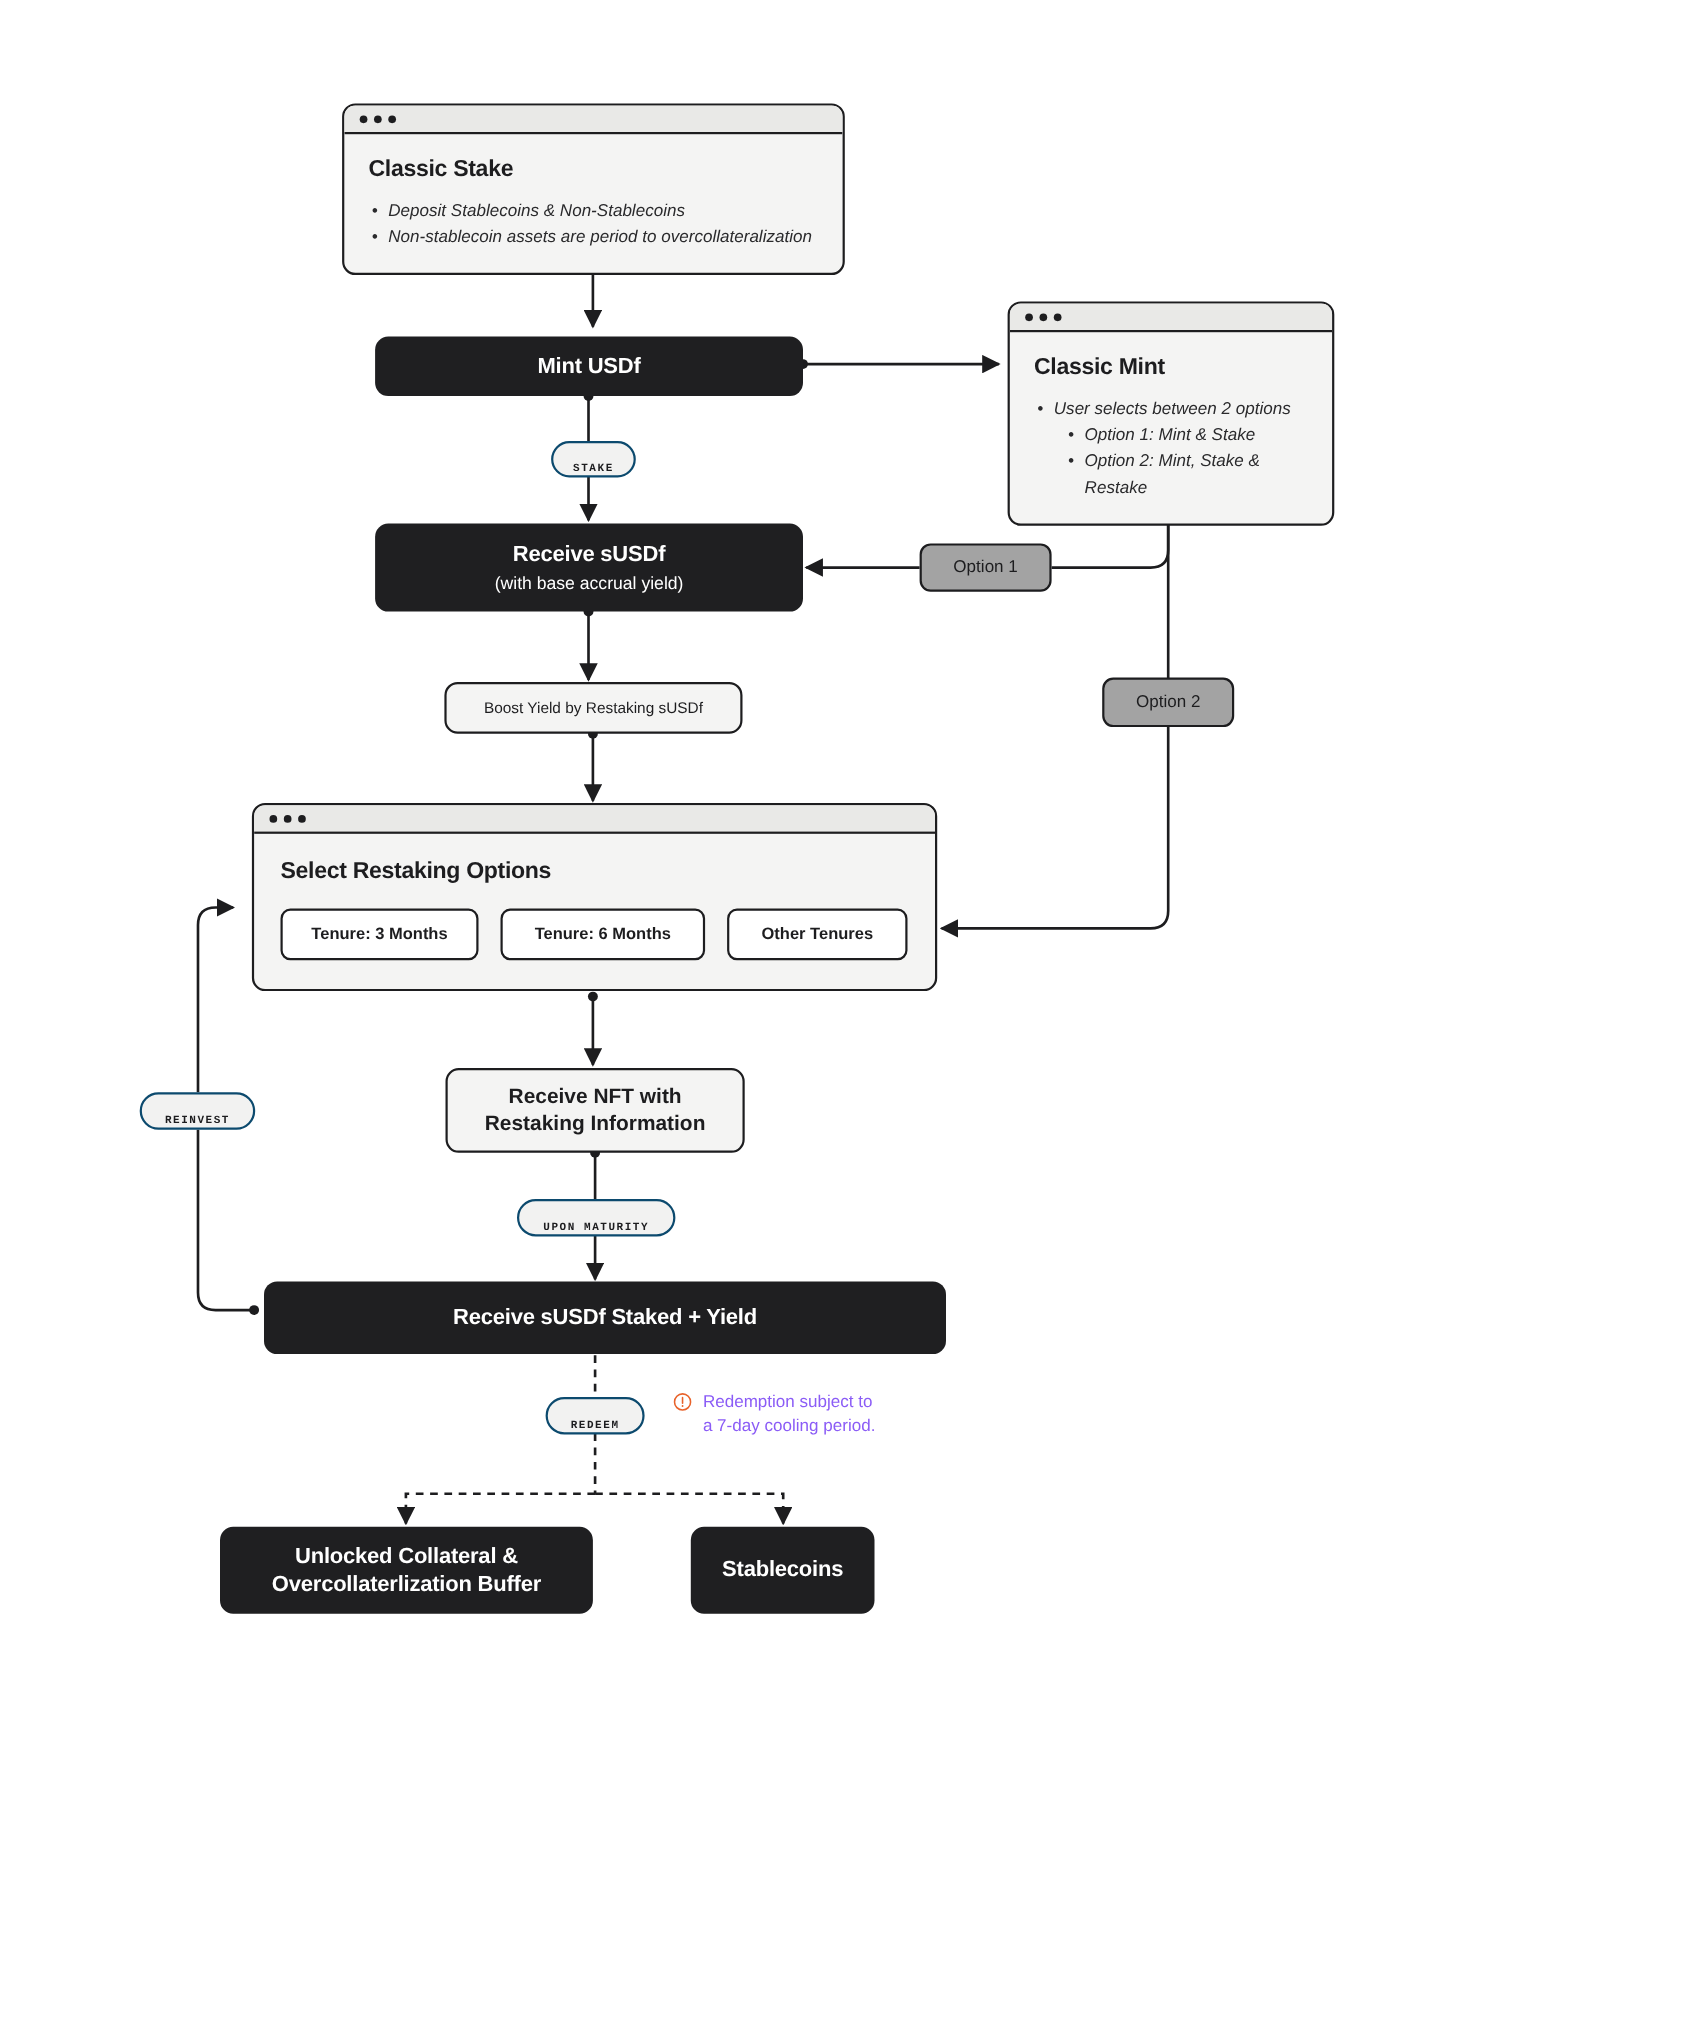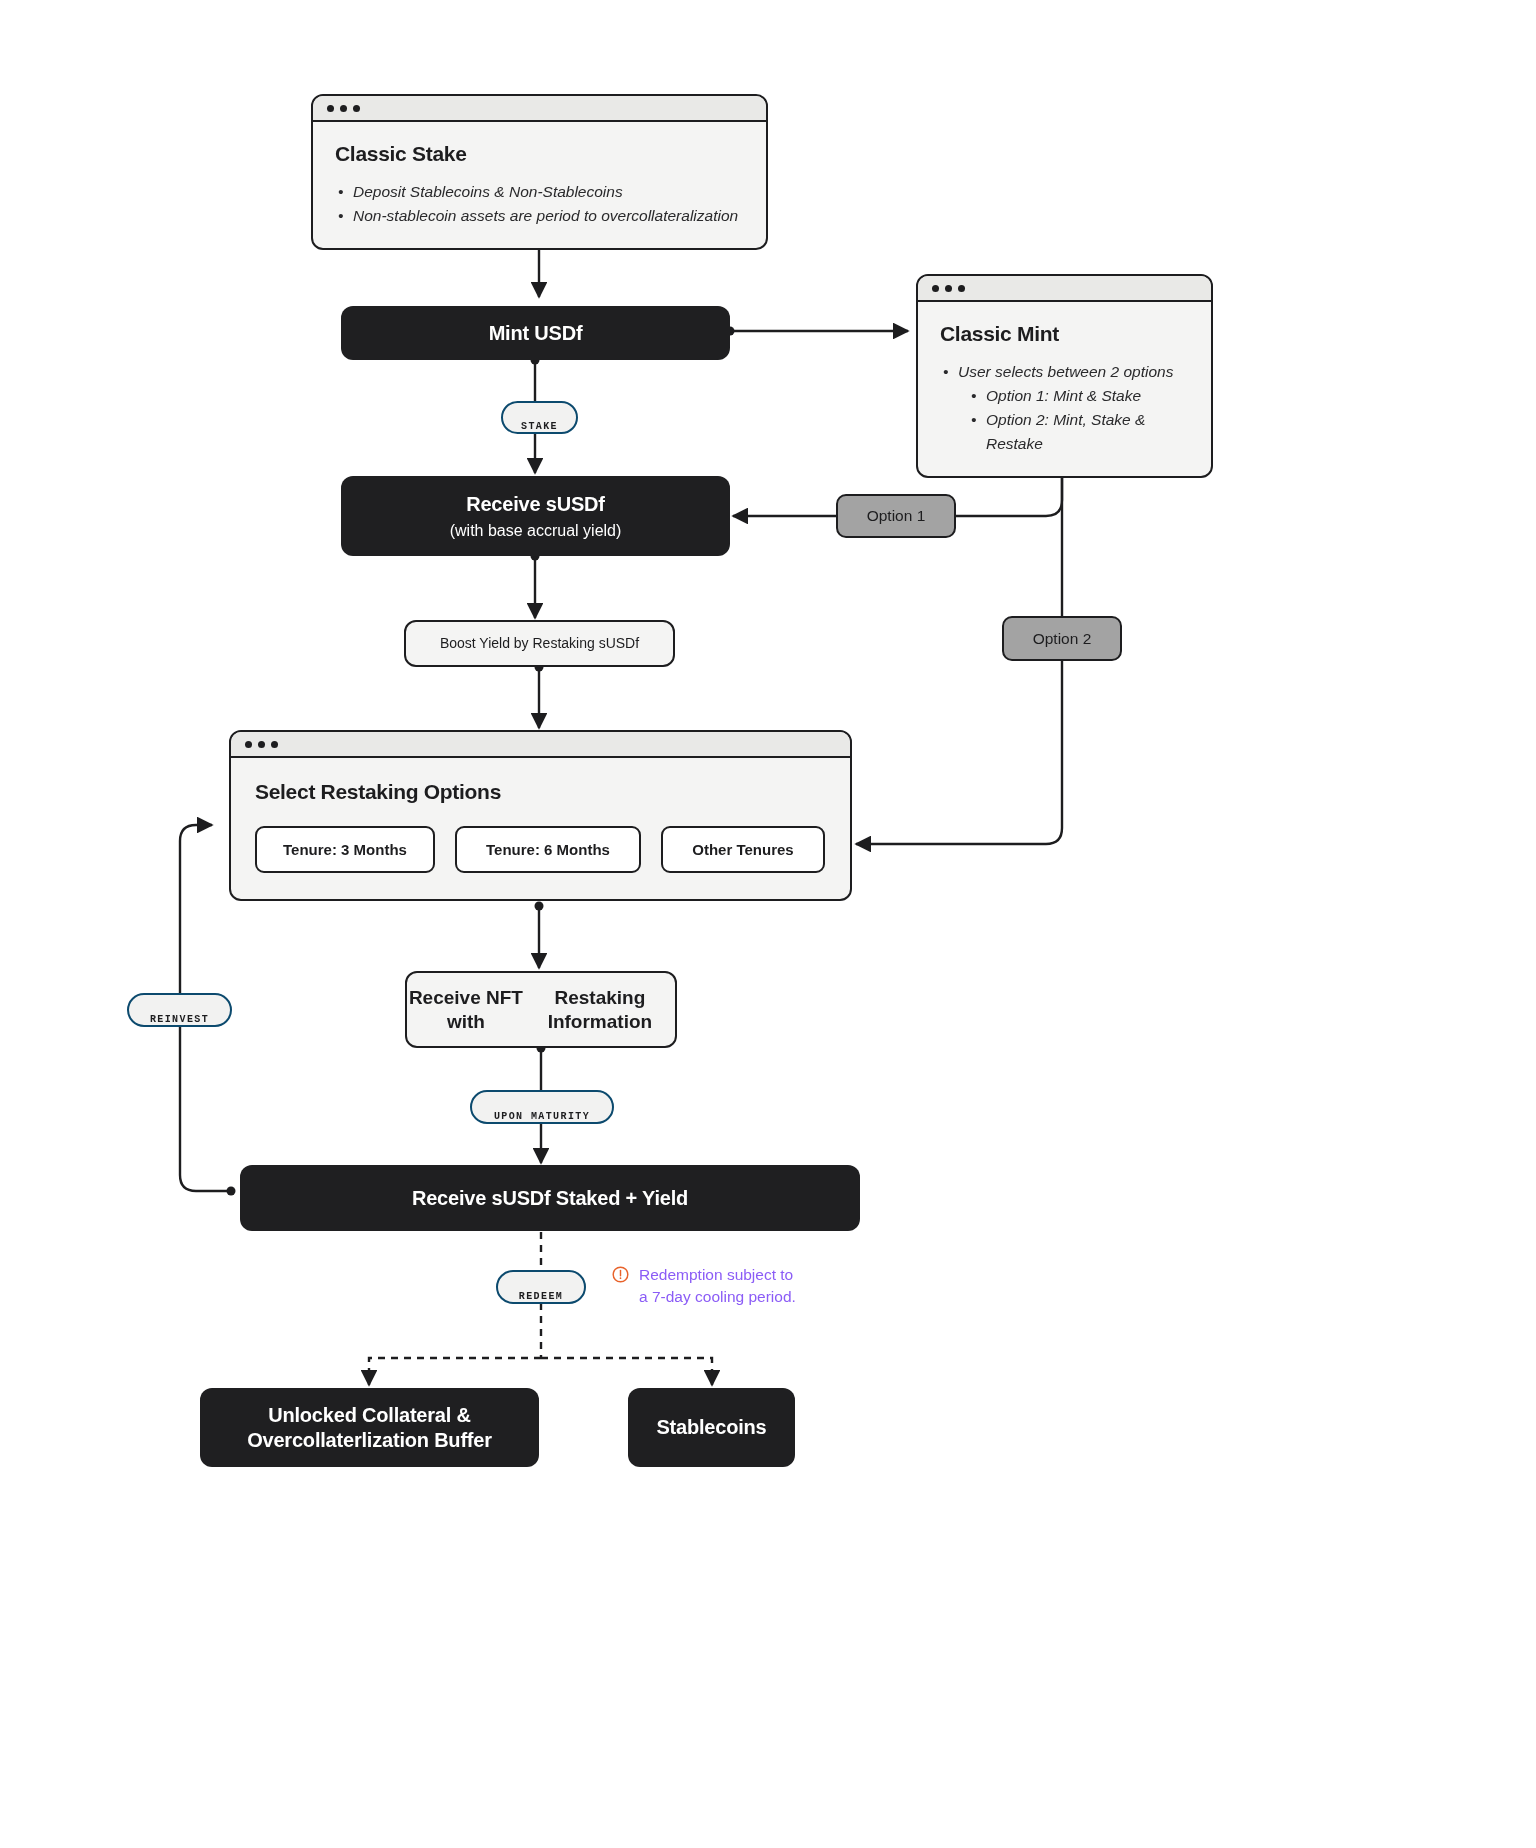--- a/index.html
+++ b/index.html
@@ -230,21 +230,21 @@
           <span>Other Tenures</span>
         </div>
       </div>
     </div>
   </div>
 
   <div class="node pill" style="left:127px; top:993px; width:105px; height:34px;">
     <span>REINVEST</span>
   </div>
 
-  <div class="node light bold" style="left:405px; top:971px; width:272px; height:77px; flex-direction:row;">
+  <div class="node light bold" style="left:405px; top:971px; width:272px; height:77px; flex-direction:column;">
     <span>Receive NFT with</span>
     <span>Restaking Information</span>
   </div>
 
   <div class="node pill" style="left:470px; top:1090px; width:144px; height:34px;">
     <span>UPON MATURITY</span>
   </div>
 
   <div class="node dark" style="left:240px; top:1165px; width:620px; height:66px;">
     <span class="main">Receive sUSDf Staked + Yield</span>

